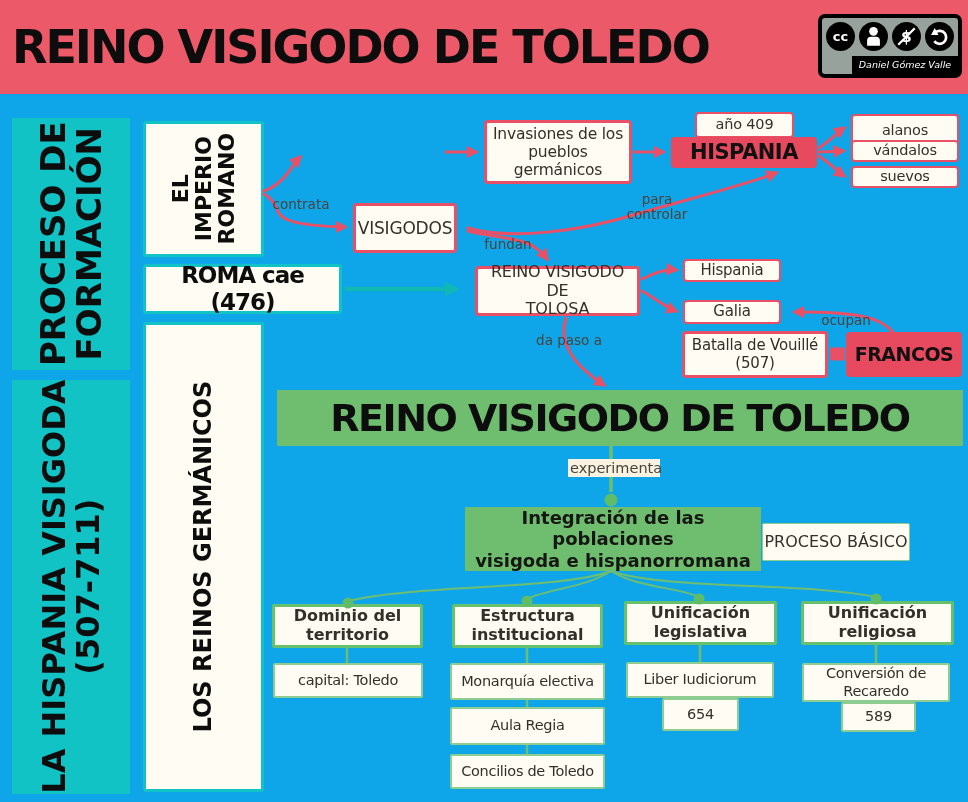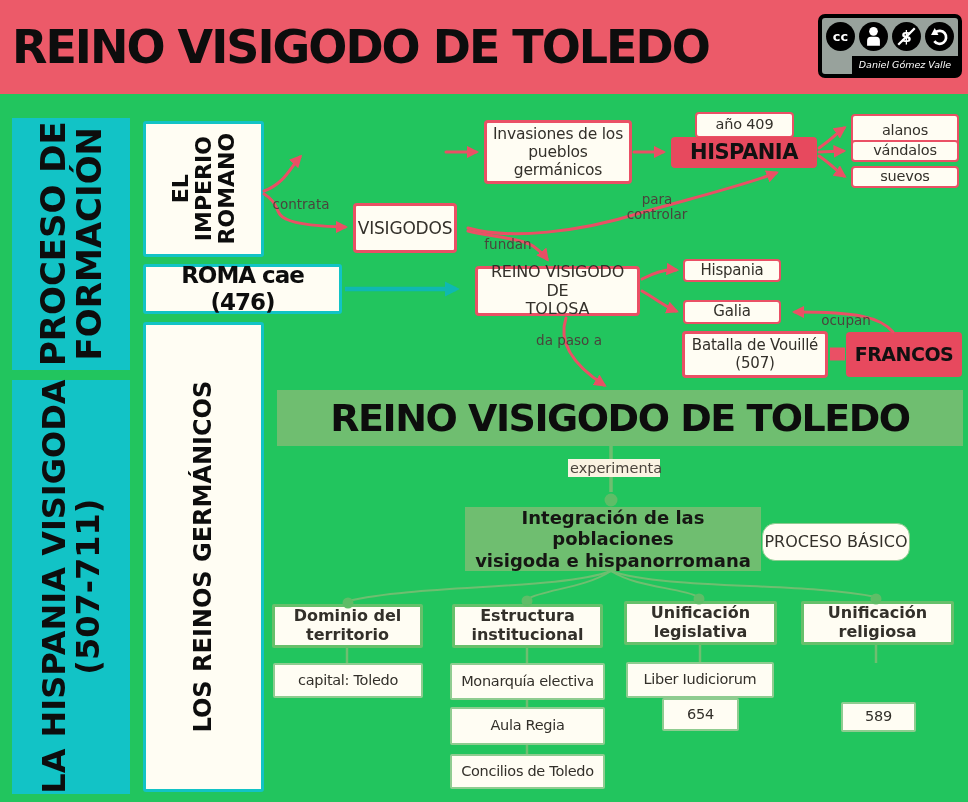--- a/index.html
+++ b/index.html
@@ -1,18 +1,18 @@
 <!DOCTYPE html>
 <html><head>
 <meta charset="utf-8">
 <style>
   html,body{margin:0;padding:0;background:#e8e2d4;}
   #canvas{
     position:relative;width:968px;height:802px;margin:0 auto;
-    background:#22c55e;overflow:hidden;
+    background:#0ea5e9;overflow:hidden;
     font-family:"DejaVu Sans","Liberation Sans",sans-serif;color:#33302a;
   }
   [data-bind]{white-space:pre-line;}
 
   
   .hdr{position:absolute;left:0;top:0;width:968px;height:94px;background:#EC5A69;}
   .hdr-title{
     position:absolute;left:12px;top:0;height:94px;display:flex;align-items:center;
     font-size:46px;font-weight:800;letter-spacing:-2px;color:#0d0d0d;white-space:nowrap;
   }
@@ -33,21 +33,21 @@
     text-align:center;background:#FFFDF3;line-height:1.18;z-index:2;
   }
   .red{border:3px solid #EA5065;border-radius:4px;font-size:15.5px;letter-spacing:-0.2px;}
   .red.thin{border-width:2px;font-size:14.5px;}
   .redfill{background:#E7495E;border:none;border-radius:4px;color:#111;font-weight:800;z-index:2;}
   .teal{border:3px solid #12C3C6;border-radius:3px;}
   .tealfill{background:#12C3C6;border:none;}
   .greenfill{background:#6FBE70;border:none;}
   .greenhdr{border:3px solid #67C06B;border-radius:2px;font-weight:700;font-size:16px;}
   .greenchild{border:2px solid #8FCC90;border-radius:2px;font-size:14.5px;letter-spacing:-0.3px;}
-  .greenthin{border:1.5px solid #8FCC90;border-radius:13px;font-size:16px;}
+  .greenthin{border:1.5px solid #8FCC90;border-radius:2px;font-size:16px;}
 
   
   .vwrap{position:absolute;inset:0;display:flex;align-items:center;justify-content:center;}
   .vtext{transform:rotate(-90deg);white-space:pre;text-align:center;font-weight:800;color:#0d0d0d;line-height:1.05;}
 
   
   .lbl{
     position:absolute;z-index:5;font-size:13.5px;color:#4a443c;text-align:center;line-height:1.12;
   }
   .lbl.bg{background:#FAF3E2;padding:1px 2px;}
@@ -154,20 +154,22 @@
   <div class="box greenchild" style="left:450px;top:707px;width:155px;height:38px;" data-bind="columns.1.items.1">Aula Regia</div>
   <div class="box greenchild" style="left:450px;top:754px;width:155px;height:35px;" data-bind="columns.1.items.2">Concilios de Toledo</div>
 
   <div class="box greenhdr" style="left:624px;top:601px;width:153px;height:44px;" data-bind="columns.2.header">Unificación
 legislativa</div>
   <div class="box greenchild" style="left:626px;top:662px;width:148px;height:36px;" data-bind="columns.2.items.0">Liber Iudiciorum</div>
   <div class="box greenchild" style="left:662px;top:698px;width:77px;height:33px;" data-bind="columns.2.items.1">654</div>
 
   <div class="box greenhdr" style="left:801px;top:601px;width:153px;height:44px;" data-bind="columns.3.header">Unificación
 religiosa</div>
+  <div class="box greenchild" style="left:802px;top:663px;width:148px;height:39px;" data-bind="columns.3.items.0">Conversión de
+Recaredo</div>
   <div class="box greenchild" style="left:841px;top:702px;width:75px;height:30px;" data-bind="columns.3.items.1">589</div>
 
   <svg class="wires" width="968" height="802" viewBox="0 0 968 802">
     <defs>
       <marker id="ar" markerWidth="4.2" markerHeight="4.2" refX="7.5" refY="5" viewBox="0 0 10 10" orient="auto">
         <path d="M0,0 L10,5 L0,10 z" fill="#EA5065"></path>
       </marker>
       <marker id="at" markerWidth="3.4" markerHeight="3.4" refX="7.5" refY="5" viewBox="0 0 10 10" orient="auto">
         <path d="M0,0 L10,5 L0,10 z" fill="#0FB8B2"></path>
       </marker>

